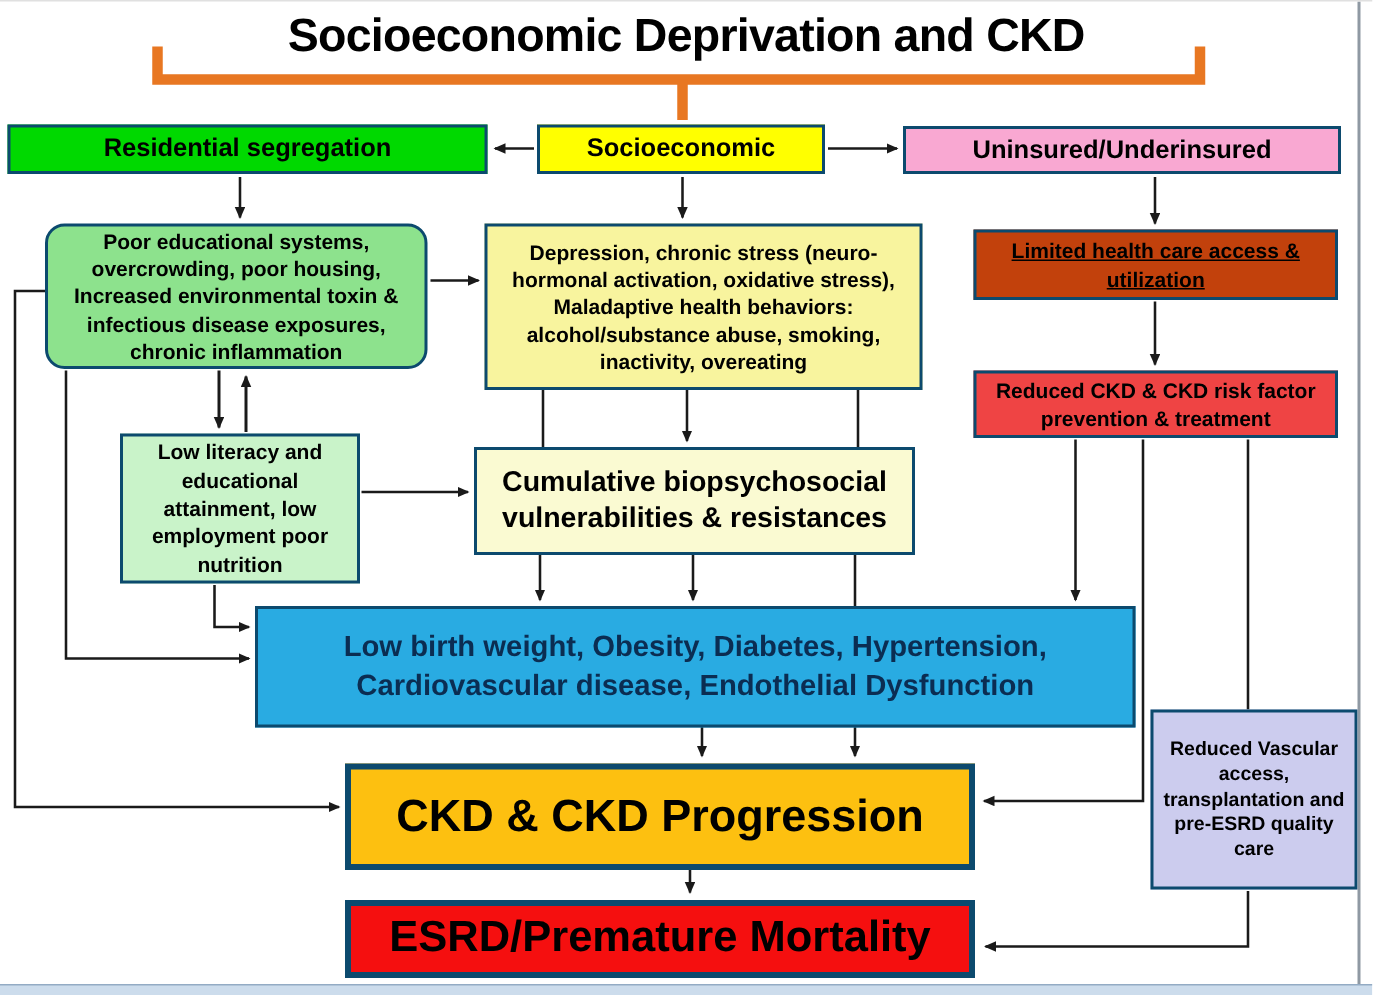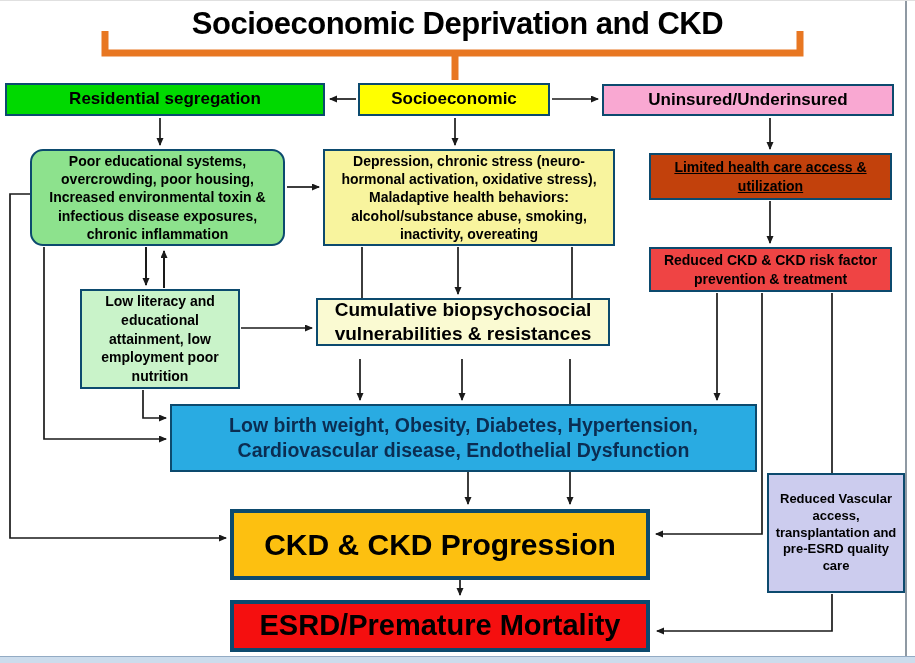--- a/index.html
+++ b/index.html
@@ -16,28 +16,28 @@
   .title{
     position:absolute;left:0;top:5px;width:915px;text-align:center;z-index:2;
     font-weight:bold;font-size:31px;color:#000;letter-spacing:-0.5px;
   }
   
   #residential{left:5px;top:82px;width:320px;height:33px;font-size:17px;}
   #discrimination{left:358px;top:82px;width:192px;height:33px;font-size:17px;}
   #uninsured{left:602px;top:83px;width:292px;height:32px;font-size:17px;}
   
   #poor-edu{left:30px;top:148px;width:255px;height:97px;font-size:14px;line-height:1.3;}
-  #depression{left:323px;top:148px;width:292px;height:97px;font-size:14px;line-height:1.3;}
+  #depression{left:323px;top:148px;width:292px;height:111px;font-size:14px;line-height:1.3;}
   #limited{left:649px;top:152px;width:243px;height:47px;font-size:14px;}
   
   #reduced-ckd{left:649px;top:246px;width:243px;height:45px;font-size:14px;}
   #low-literacy{left:80px;top:288px;width:160px;height:100px;font-size:14px;line-height:1.35;}
-  #cumulative{left:316px;top:297px;width:294px;height:48px;font-size:19px;line-height:1.25;}
+  #cumulative{left:316px;top:297px;width:294px;height:72px;font-size:19px;line-height:1.25;}
   
-  #risk-factors{left:170px;top:403px;width:587px;height:68px;font-size:19.5px;color:#0b2d52;line-height:1.3;}
+  #risk-factors{left:170px;top:403px;width:587px;height:81px;font-size:19.5px;color:#0b2d52;line-height:1.3;}
   #vascular{left:767px;top:472px;width:138px;height:120px;font-size:13px;line-height:1.28;}
   
   #ckd-progression{left:230px;top:508px;width:420px;height:71px;font-size:30px;border-width:4px;}
   #esrd{left:230px;top:599px;width:420px;height:52px;font-size:29px;border-width:4px;}
   
   .frame-right{position:absolute;left:905px;top:0;width:2px;height:655px;background:#8f99a3;z-index:3;}
   .frame-bottom{position:absolute;left:0;top:655px;width:915px;height:8px;background:#ccdcec;border-top:1px solid #93abc4;z-index:3;}
 </style>
 </head>
 <body>

